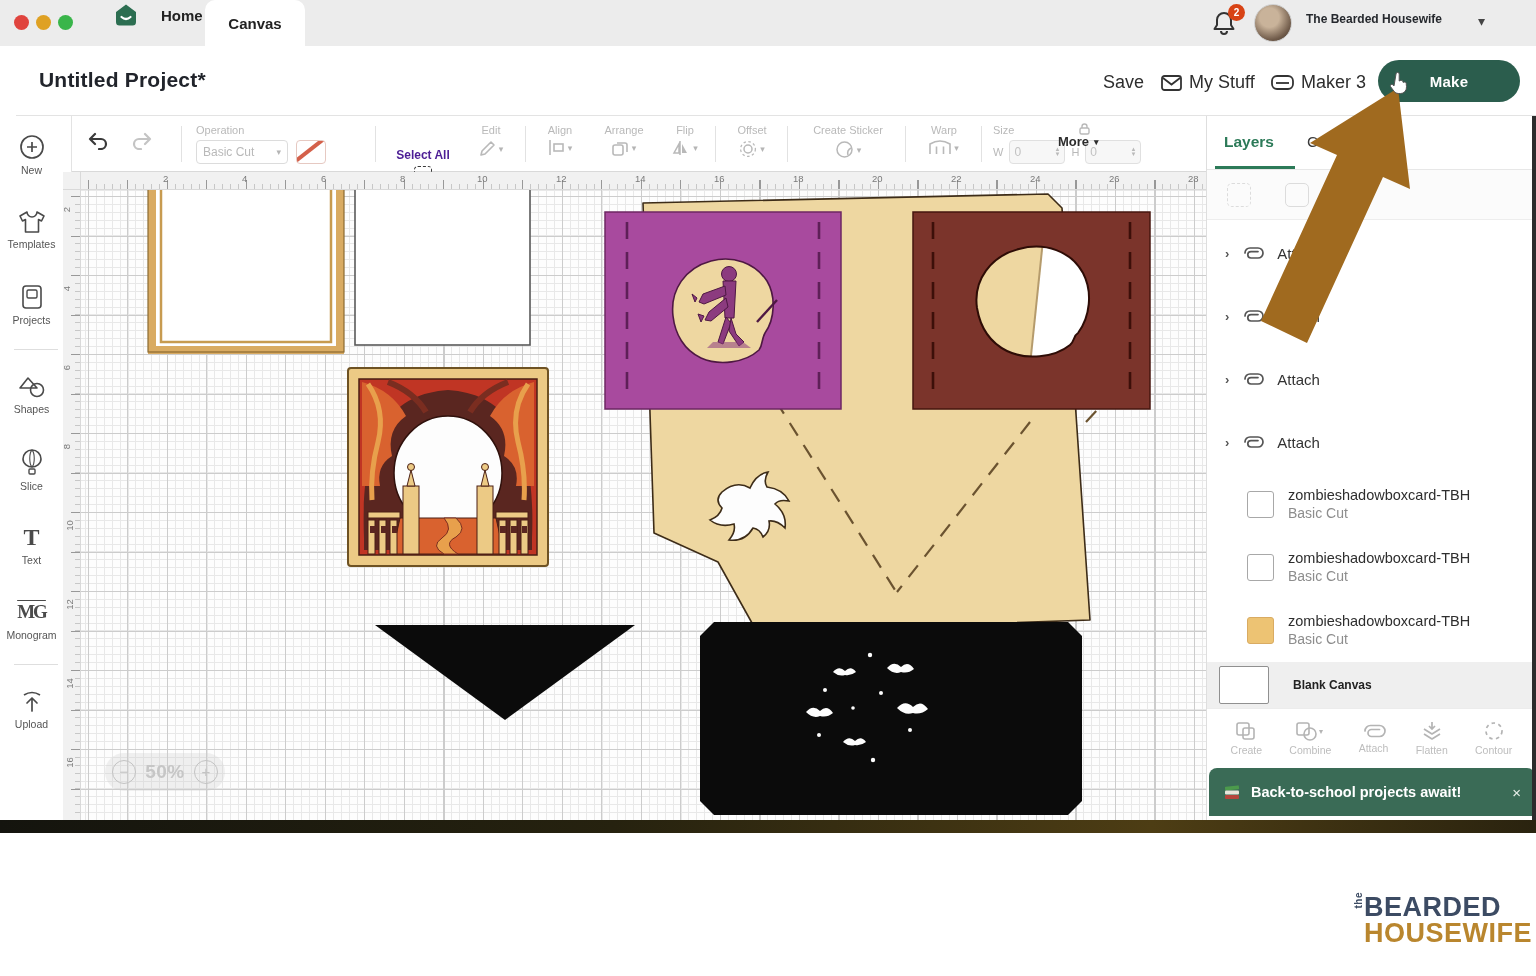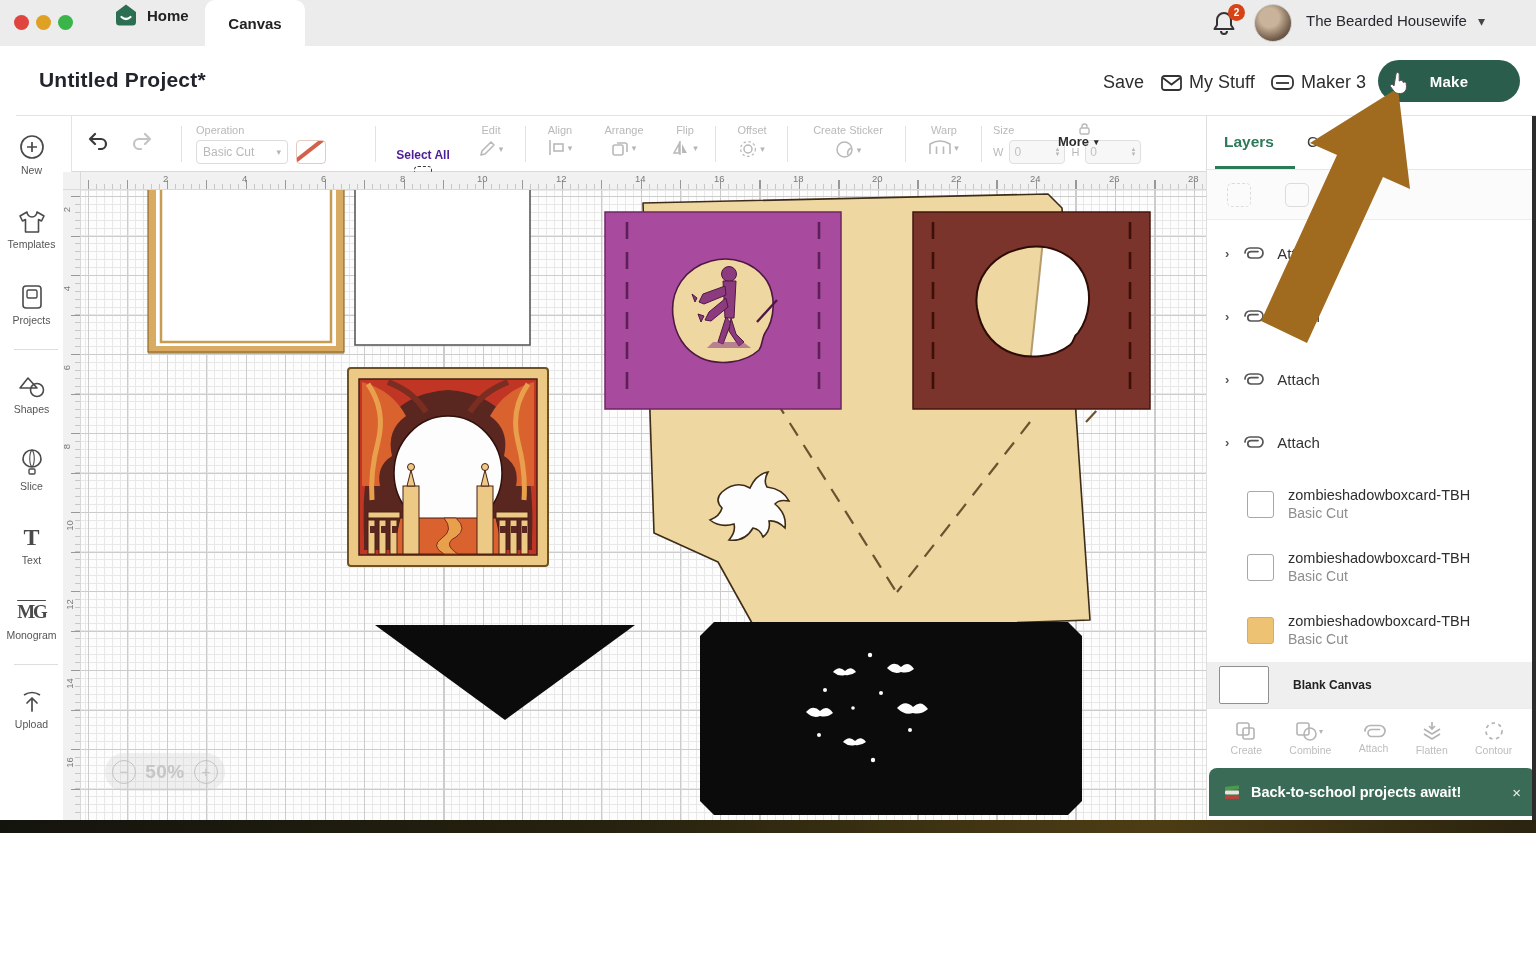--- a/index.html
+++ b/index.html
@@ -6,27 +6,27 @@
   html,body { width:1536px; height:976px; font-family:"Liberation Sans", sans-serif; background:#fff; overflow:hidden; }
   .abs { position:absolute; }
   #stage { position:relative; width:1536px; height:976px; background:#fff; }
 
   
   #titlebar { left:0; top:0; width:1536px; height:46px; background:#ececec; }
   .traffic { width:15px; height:15px; border-radius:50%; top:15px; }
   #tl-red { left:14px; background:#e0443e; }
   #tl-yellow { left:36px; background:#dfa123; }
   #tl-green { left:58px; background:#39b54a; }
-  #home-tab { left:100px; top:0; height:30px; display:flex; align-items:center; gap:9px; padding:0 14px; }
+  #home-tab { left:100px; top:0; height:30px; display:flex; align-items:center; gap:23px; padding:0 14px; }
   #home-tab .lbl, #canvas-tab .lbl { font-size:15px; font-weight:bold; color:#222; }
   #canvas-tab { left:205px; top:0; width:100px; height:46px; background:#fff; border-radius:10px 10px 0 0; display:flex; align-items:center; justify-content:center; }
   #bell { left:1210px; top:9px; width:30px; height:30px; }
   #bell-badge { left:1228px; top:4px; width:17px; height:17px; background:#d84315; border-radius:50%; color:#fff; font-size:10px; font-weight:bold; display:flex; align-items:center; justify-content:center; }
   #avatar { left:1254px; top:4px; width:38px; height:38px; border-radius:50%; background:radial-gradient(circle at 40% 35%, #c9b39a 0 30%, #6f5a49 70%, #3f3227 100%); border:1px solid #cfcfcf; }
-  #account { left:1306px; top:12px; font-size:15px; font-weight:normal; color:#25282d; }
+  #account { left:1306px; top:12px; font-size:12px; font-weight:bold; color:#25282d; }
   #account-chevron { left:1478px; top:13px; font-size:14px; color:#444; }
 
   
   #header { left:16px; top:46px; width:1536px; height:70px; background:#fff; border-bottom:1px solid #e3e3e3; }
   #proj-title { left:23px; top:22px; font-size:21px; font-weight:bold; color:#21242b; letter-spacing:.2px; }
   .hdr-item { top:26px; display:flex; align-items:center; gap:7px; font-size:18px; color:#2e2e2e; cursor:pointer; }
   #save-btn { left:1087px; }
   #mystuff-btn { left:1145px; }
   #machine-btn { left:1255px; }
   #make-btn { left:1362px; top:14px; width:142px; height:42px; background:#2b5d4d; border-radius:21px; display:flex; align-items:center; justify-content:center; color:#fff; font-size:15px; font-weight:bold; letter-spacing:.3px; }
@@ -680,20 +680,37 @@
             <rect x="2" y="11" width="14" height="4" rx="1" fill="#b5443c"></rect>
           </svg>
         </span>
       <span class="txt">Back-to-school projects await!</span>
       <span class="x">×</span>
     </div>
   </div>
   <div id="rp-scroll" class="abs"></div>
 
   <div id="bottom-strip" class="abs"></div>
+  <div id="footer" class="abs">
+    <div id="logo" class="abs">
+      <div class="row1">
+        <span id="logo-the">the</span>
+        <span id="logo-bearded">BEARDED</span>
+      </div>
+      <div style="display:flex; align-items:flex-end;">
+        <span id="logo-housewife">HOUSEWIFE</span>
+        <span style="margin-left:2px;">
+          <svg width="30" height="26" viewBox="0 0 30 26">
+              <path d="M4,4 q-3,10 4,17 q7,6 15,3 q7,-3 6,-11 q-1,-6 -7,-7 q2,4 -1,6 q-4,3 -8,0 q-4,-3 -2,-8 z" fill="#111"></path>
+              <ellipse cx="17" cy="12" rx="4.5" ry="3" fill="#fff"></ellipse>
+            </svg>
+        </span>
+      </div>
+    </div>
+  </div>
 
   <svg class="abs" style="left:1240px; top:80px; z-index:50; pointer-events:none;" width="200" height="290" viewBox="0 0 200 290">
     <polygon points="158,8 170,109 143,97 67,263 21,241 97,75 70,63" fill="#a06a1f"></polygon>
   </svg>
   <svg class="abs" style="left:1388px; top:72px; z-index:60;" width="20" height="22" viewBox="0 0 20 22">
     <path d="M8,2 a1.6,1.6 0 0 1 3.2,0 v7 l1.5,-.6 a1.5,1.5 0 0 1 2,.9 l.3,1 l1.6,-.2 a1.5,1.5 0 0 1 1.6,1.3 l.3,3.2 a6.5,6.5 0 0 1 -1.8,5.2 a5.5,5.5 0 0 1 -4,1.7 h-2.5 a5,5 0 0 1 -4,-2 l-3.6,-4.8 a1.5,1.5 0 0 1 2.3,-1.9 l1.1,1.1 z" fill="#fff" stroke="#555" stroke-width="1"></path>
   </svg>
 
 </div>
 

